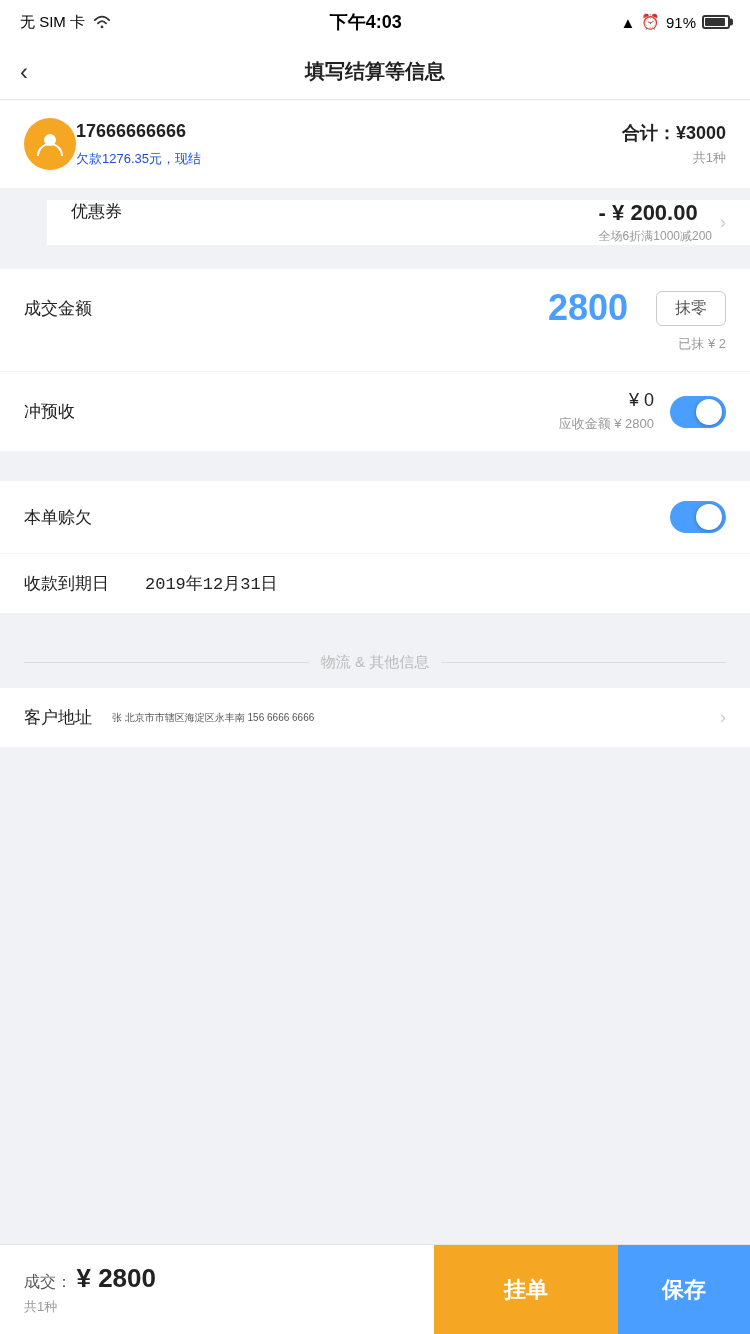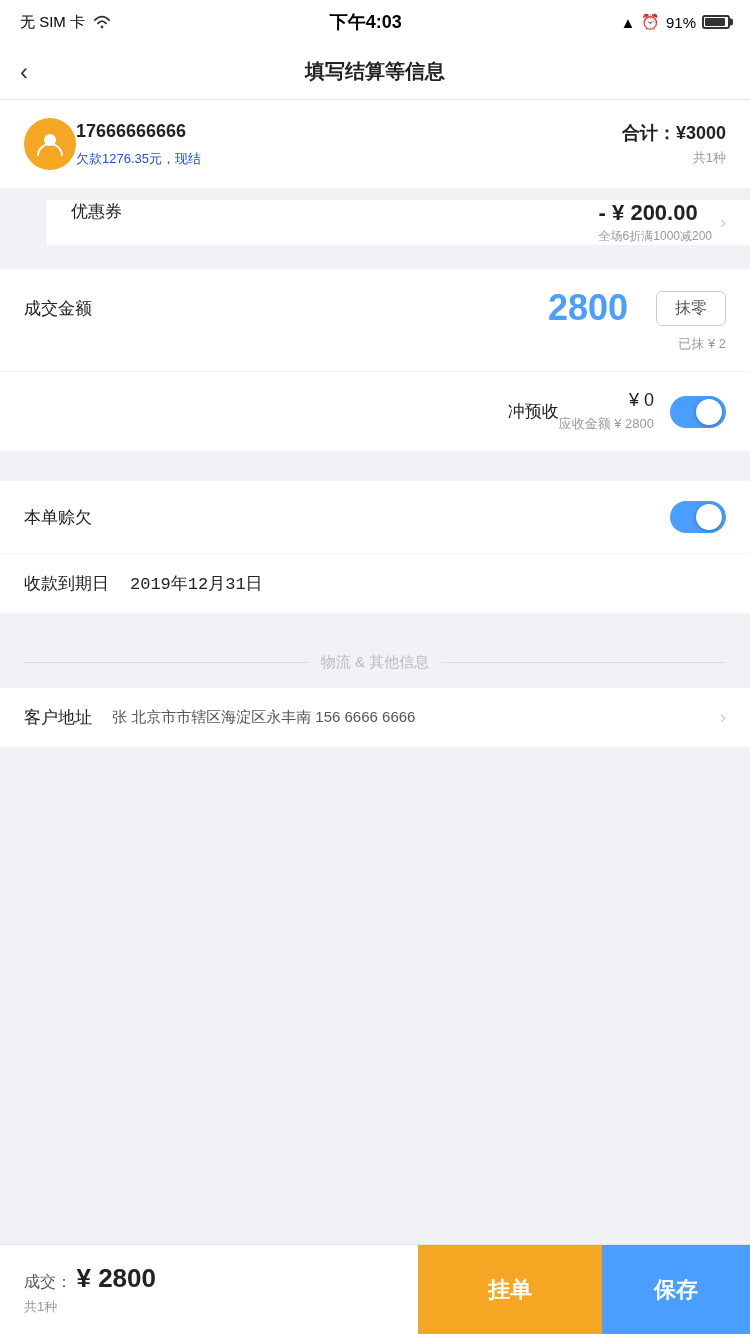--- a/index.html
+++ b/index.html
@@ -144,21 +144,21 @@
 
     
     .prepay-section {
       background: #fff;
       padding: 18px 24px;
       border-top: 1px solid #f0f2f5;
     }
     .prepay-row {
       display: flex;
       align-items: center;
-      justify-content: flex-end;
+      justify-content: space-between;
     }
     .prepay-label { font-size: 17px; color: #222; }
     .prepay-right { display: flex; align-items: center; gap: 16px; }
     .prepay-amount { font-size: 18px; font-weight: 500; color: #222; text-align: right; }
     .prepay-sub { font-size: 13px; color: #999; text-align: right; margin-top: 4px; }
 
     
     .toggle {
       width: 56px; height: 32px; border-radius: 16px;
       background: #4a9eff;
@@ -186,21 +186,21 @@
       margin-top: 18px;
     }
     .arrears-label { font-size: 17px; color: #222; }
 
     
     .duedate-section {
       background: #fff;
       padding: 18px 24px;
       border-top: 1px solid #f0f2f5;
     }
-    .duedate-row { display: flex; align-items: center; gap: 21px; }
+    .duedate-row { display: flex; align-items: center; gap: 36px; }
     .duedate-label { font-size: 17px; color: #222; }
     .duedate-value { font-size: 17px; color: #222; font-family: Liberation Mono, monospace; }
 
     
     .logistics-divider {
       background: #f0f2f5;
       padding: 16px 24px;
       text-align: center;
       color: #bbb;
       font-size: 15px;
@@ -220,21 +220,21 @@
 
     
     .address-section {
       background: #fff;
       padding: 18px 24px;
       display: flex;
       align-items: center;
       justify-content: space-between;
     }
     .address-label { font-size: 17px; color: #222; flex-shrink: 0; margin-right: 20px; }
-    .address-value { font-size: 15px; color: #555; flex: 1; line-height: 1.5; }
+    .address-value { font-size: 10px; color: #555; flex: 1; line-height: 1.5; }
     .address-chevron { font-size: 18px; color: #ccc; flex-shrink: 0; }
 
     
     .bottom-bar {
       position: fixed;
       bottom: 0;
       left: 0;
       width: 750px;
       height: 90px;
       background: #fff;
@@ -251,21 +251,21 @@
     .bottom-count { font-size: 13px; color: #999; margin-top: 4px; }
     .bottom-btns { display: flex; height: 100%; }
     .btn-hold {
       width: 184px;
       background: #f5a623;
       display: flex; align-items: center; justify-content: center;
       font-size: 22px; color: #fff; font-weight: 600;
       cursor: pointer;
     }
     .btn-save {
-      width: 148px;
+      width: 132px;
       background: #4a9eff;
       display: flex; align-items: center; justify-content: center;
       font-size: 22px; color: #fff; font-weight: 600;
       cursor: pointer;
     }
 
     
     .wifi-svg { width: 18px; height: 14px; }
   </style>
 </head>

